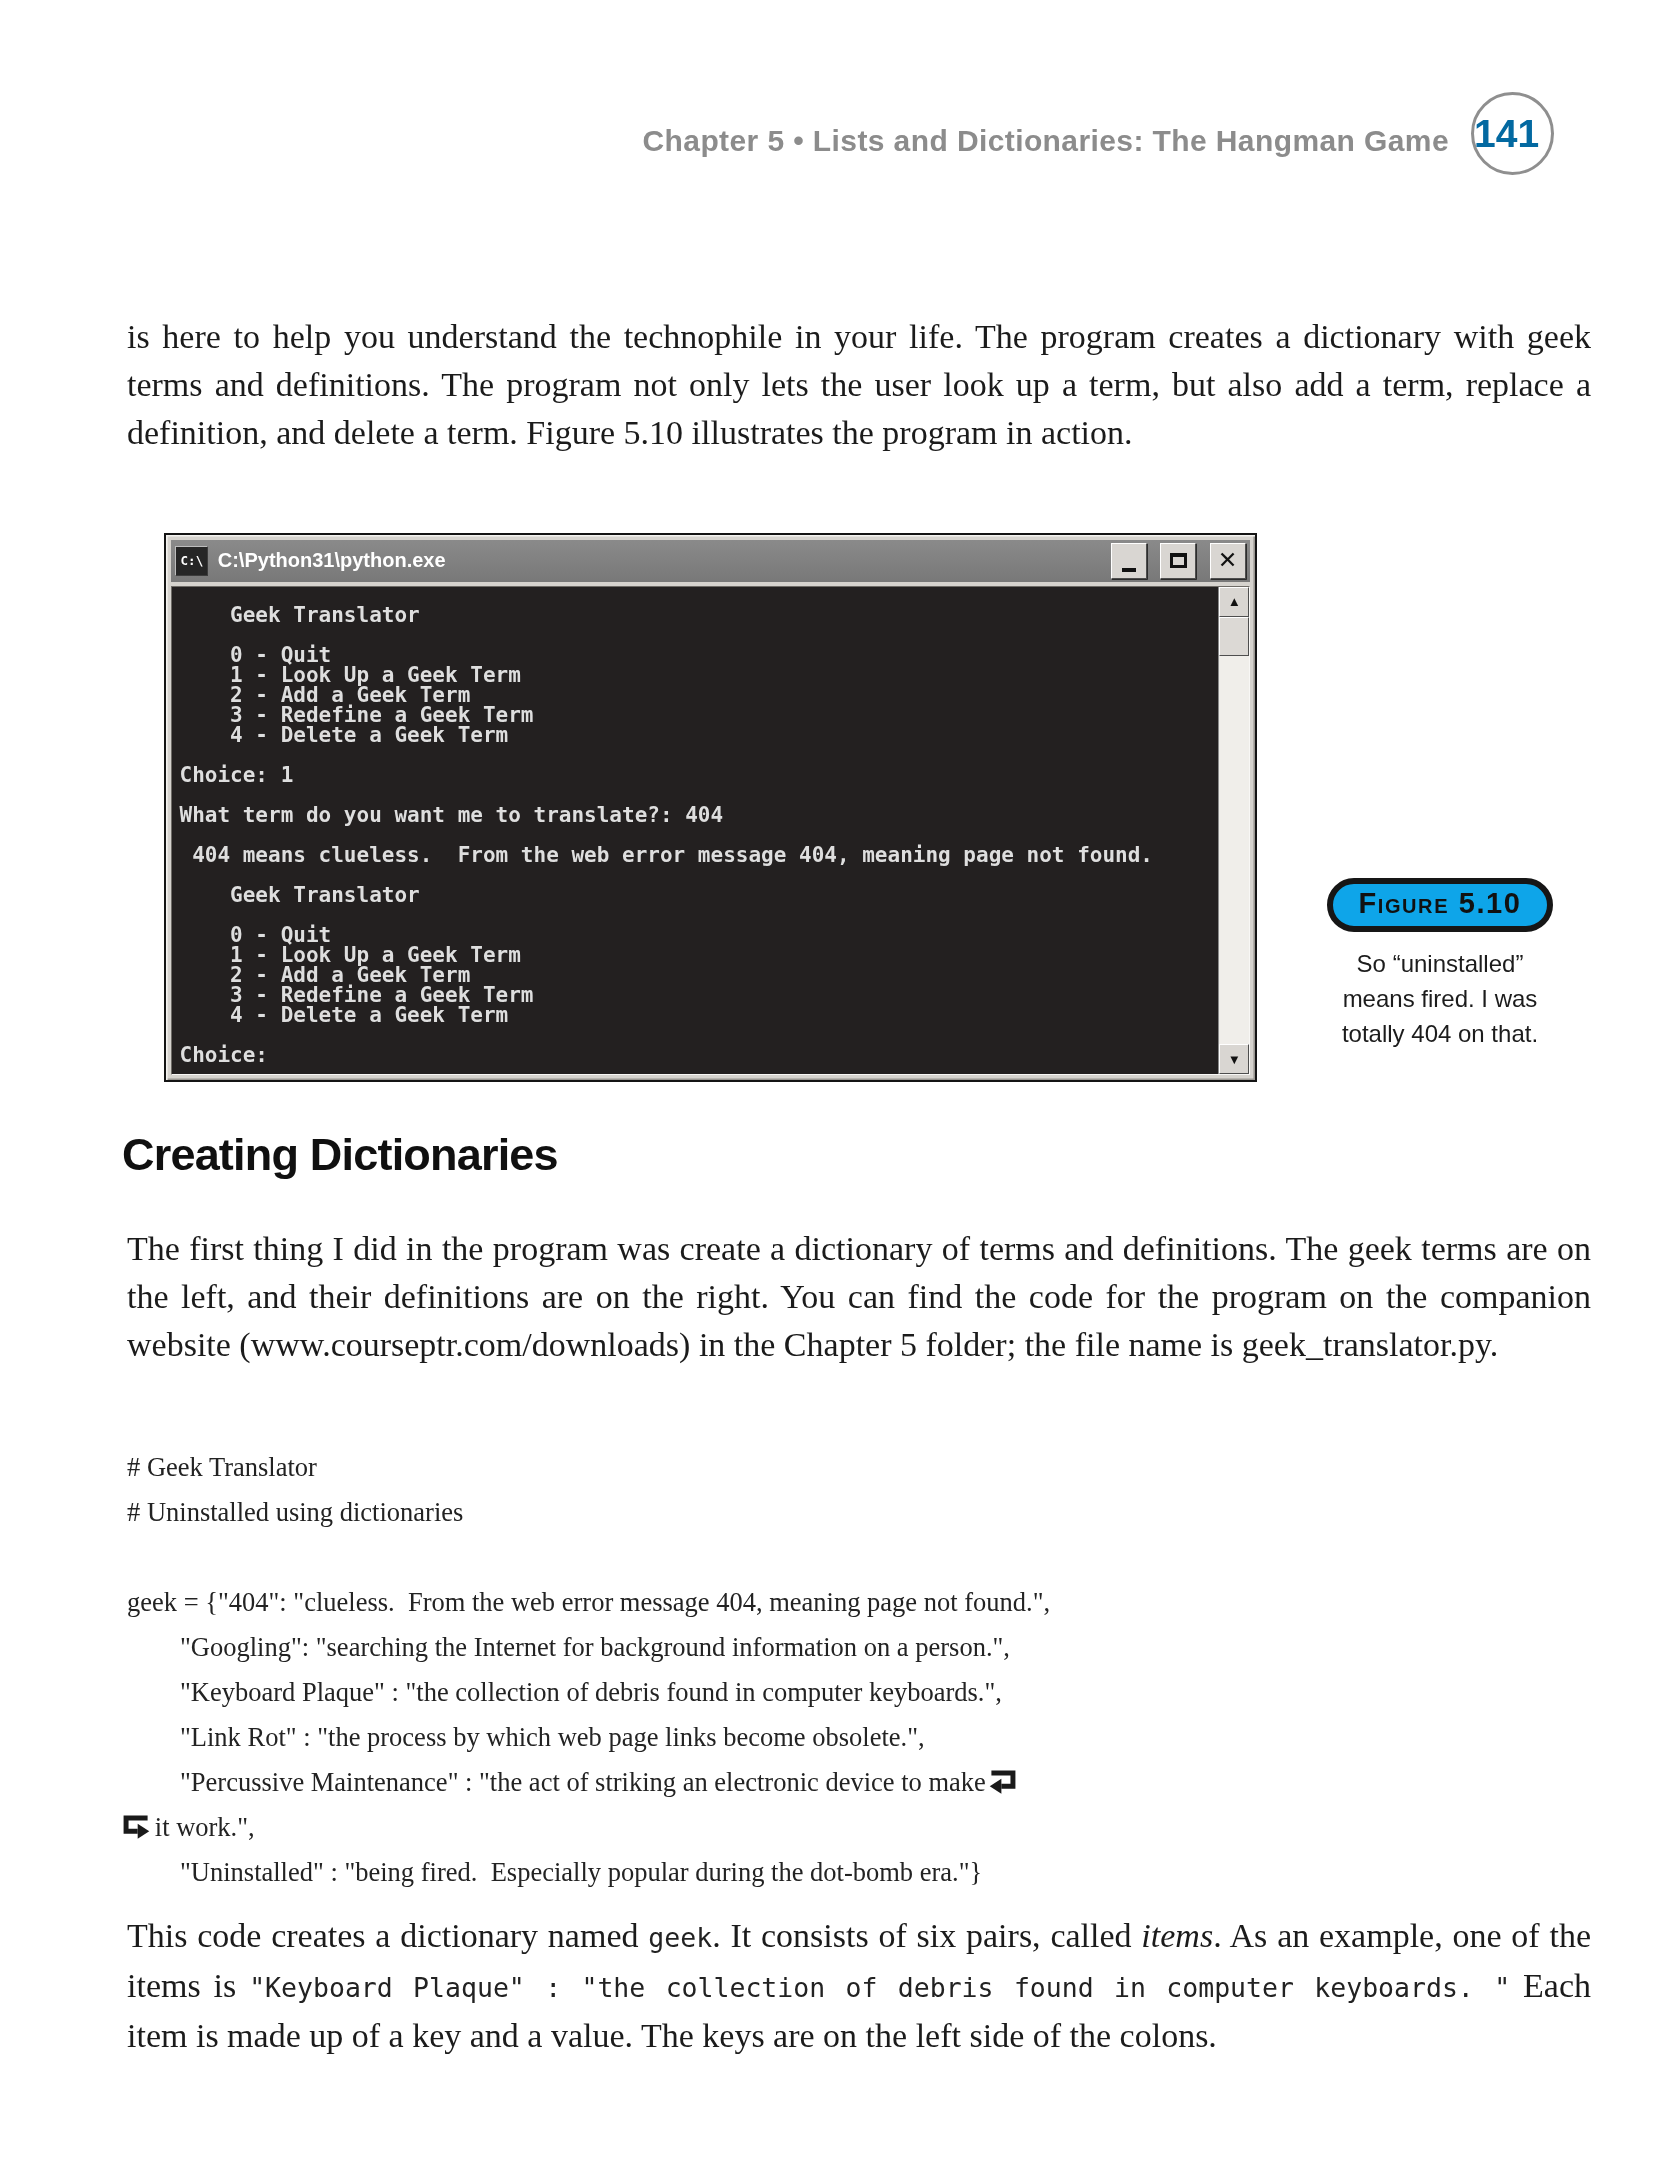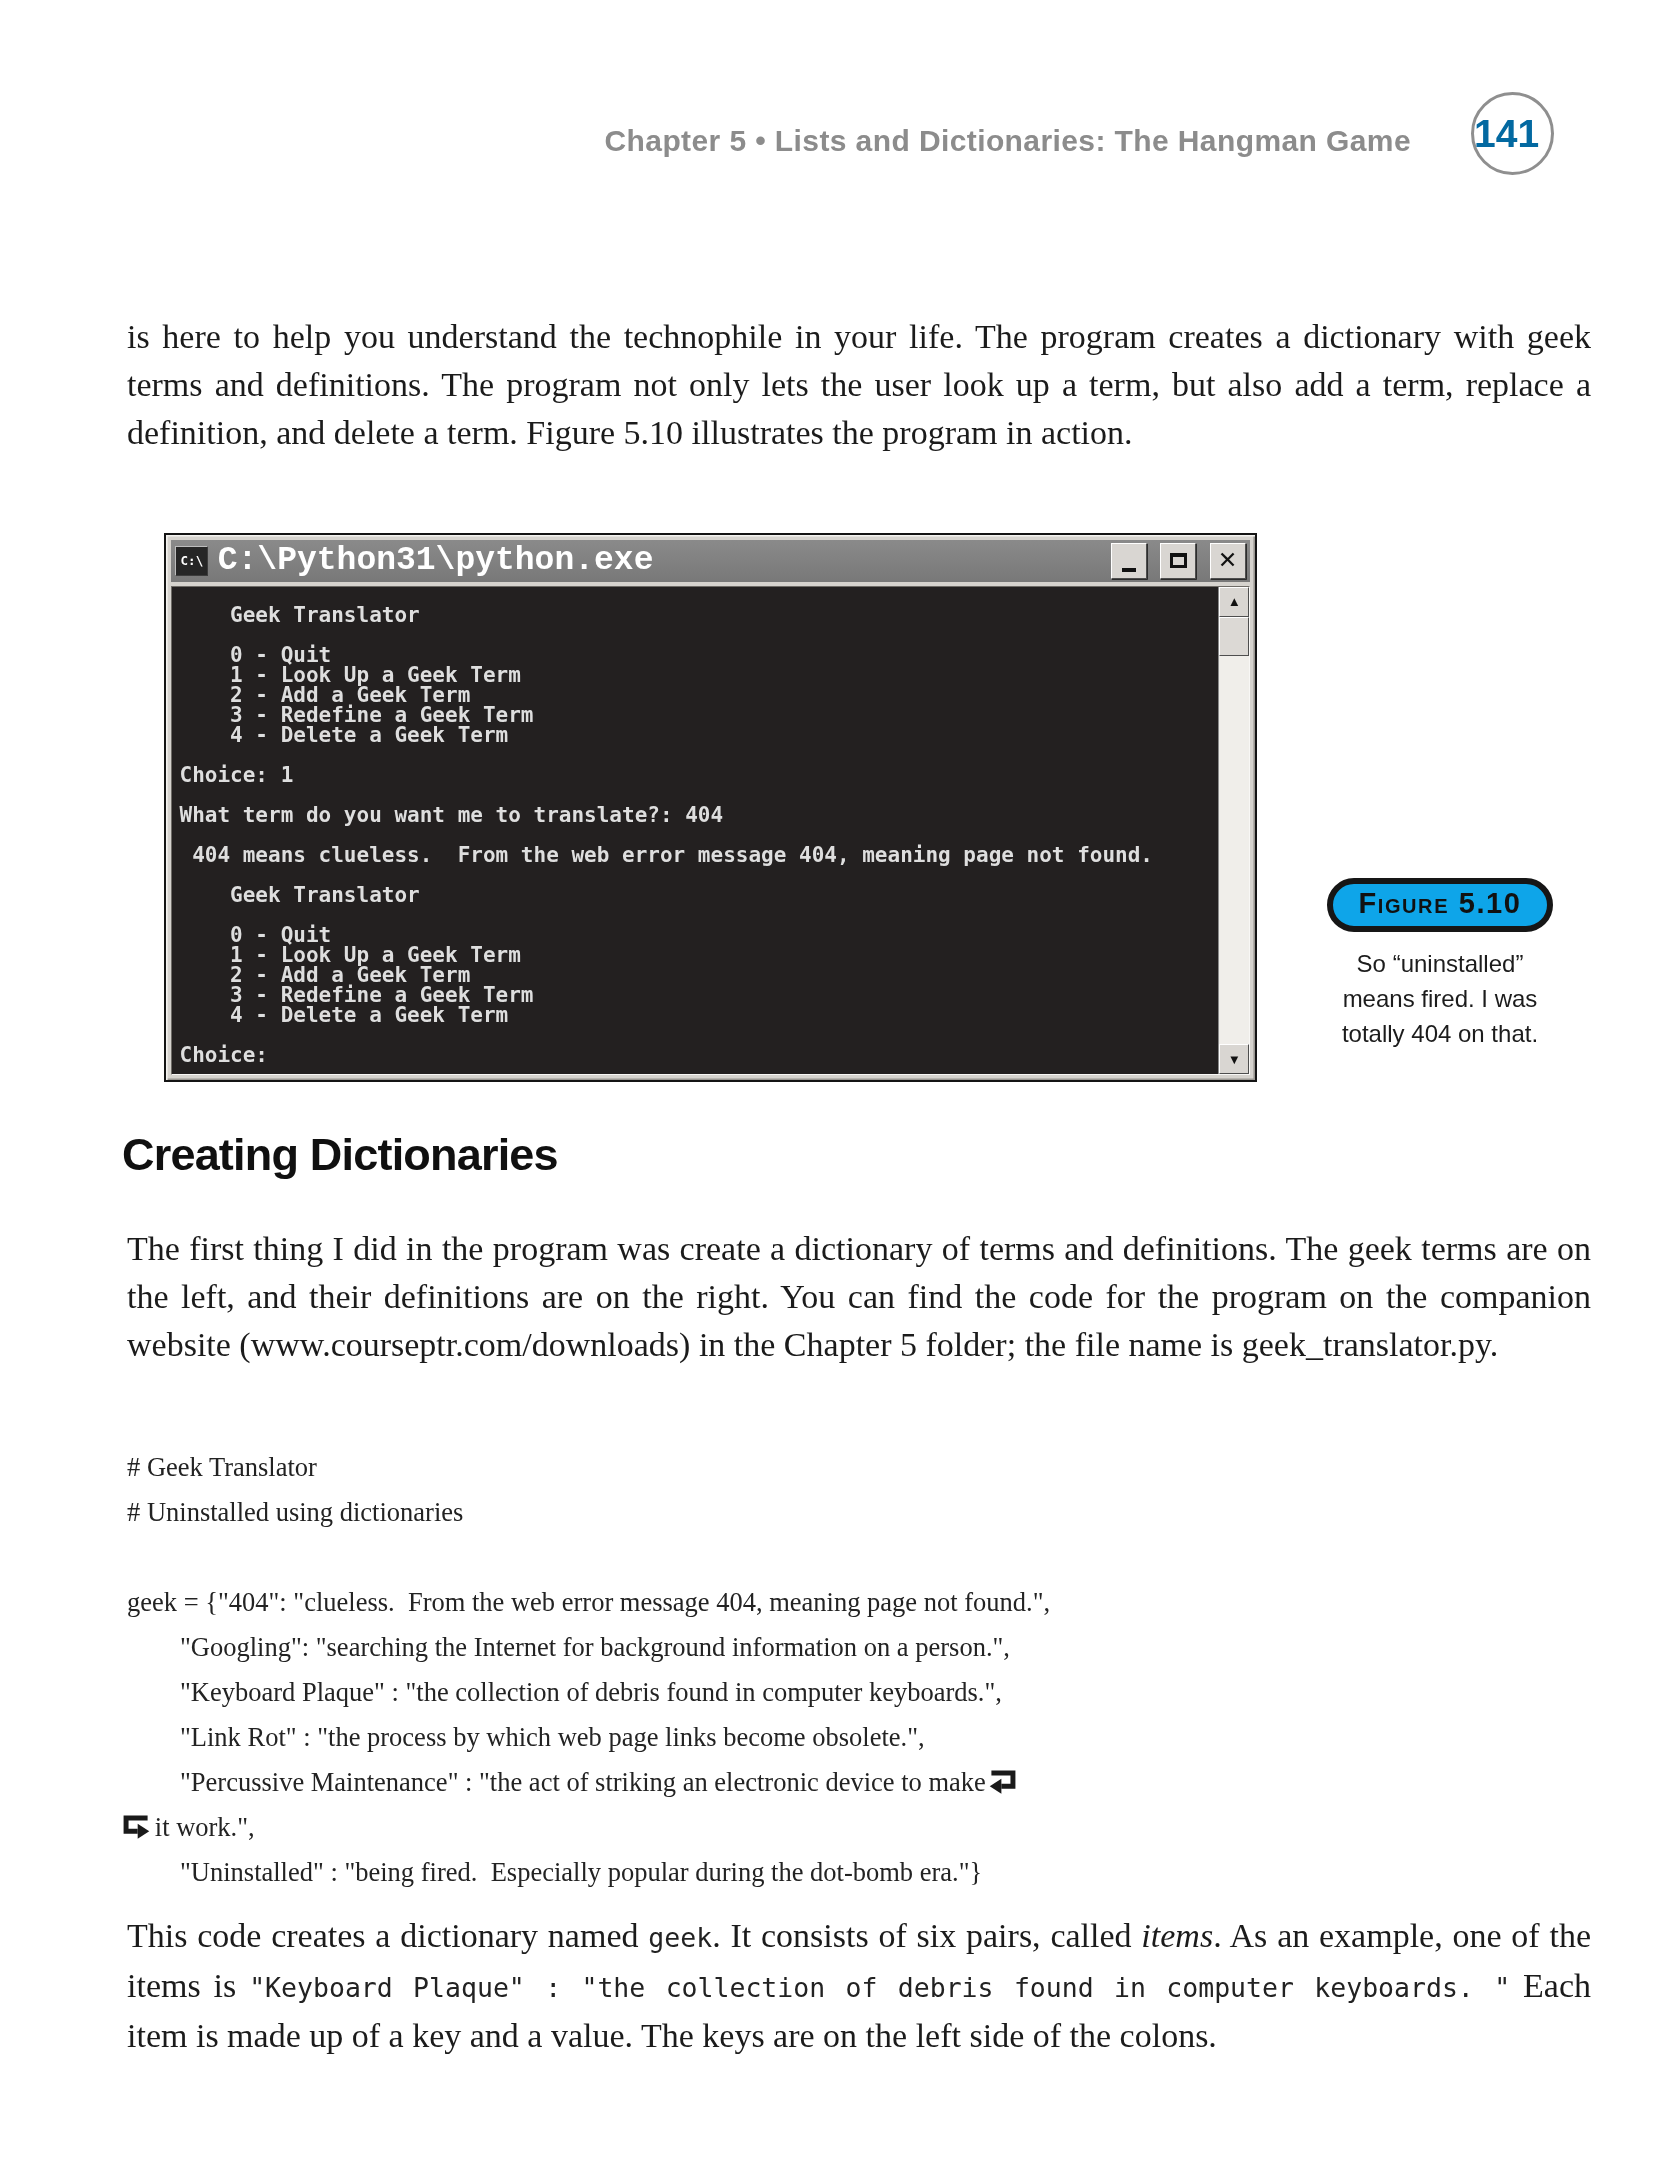--- a/index.html
+++ b/index.html
@@ -4,20 +4,21 @@
 <style>
   html,body{margin:0;padding:0;background:#ffffff;}
   .page{
     position:relative;
     width:1636px;
     height:2183px;
     background:#ffffff;
     overflow:hidden;
     font-family:"Liberation Serif", serif;
     color:#1b1b1b;
+    padding-left:38px;
   }
 
   
   .running-head{
     position:absolute;
     top:126px;
     right:225px;
     font-family:"Liberation Sans", sans-serif;
     font-weight:bold;
     font-size:30px;
@@ -111,23 +112,23 @@
     font-family:"DejaVu Sans Mono", monospace;
     font-weight:bold;
     font-size:12.5px;
     display:flex;
     align-items:center;
     justify-content:center;
   }
   .title-text{
     flex:1;
     color:#ffffff;
-    font-family:Liberation Mono, monospace;
-    font-weight:bold;
-    font-size:33px;
+    font-family:Liberation Sans, sans-serif;
+    font-weight:bold;
+    font-size:20px;
     white-space:nowrap;
     overflow:hidden;
   }
   .win-btn{
     width:36px;
     height:36px;
     box-sizing:border-box;
     background:#d9d6d2;
     border:1.6px solid;
     border-color:#ffffff #4e4e4e #4e4e4e #ffffff;

